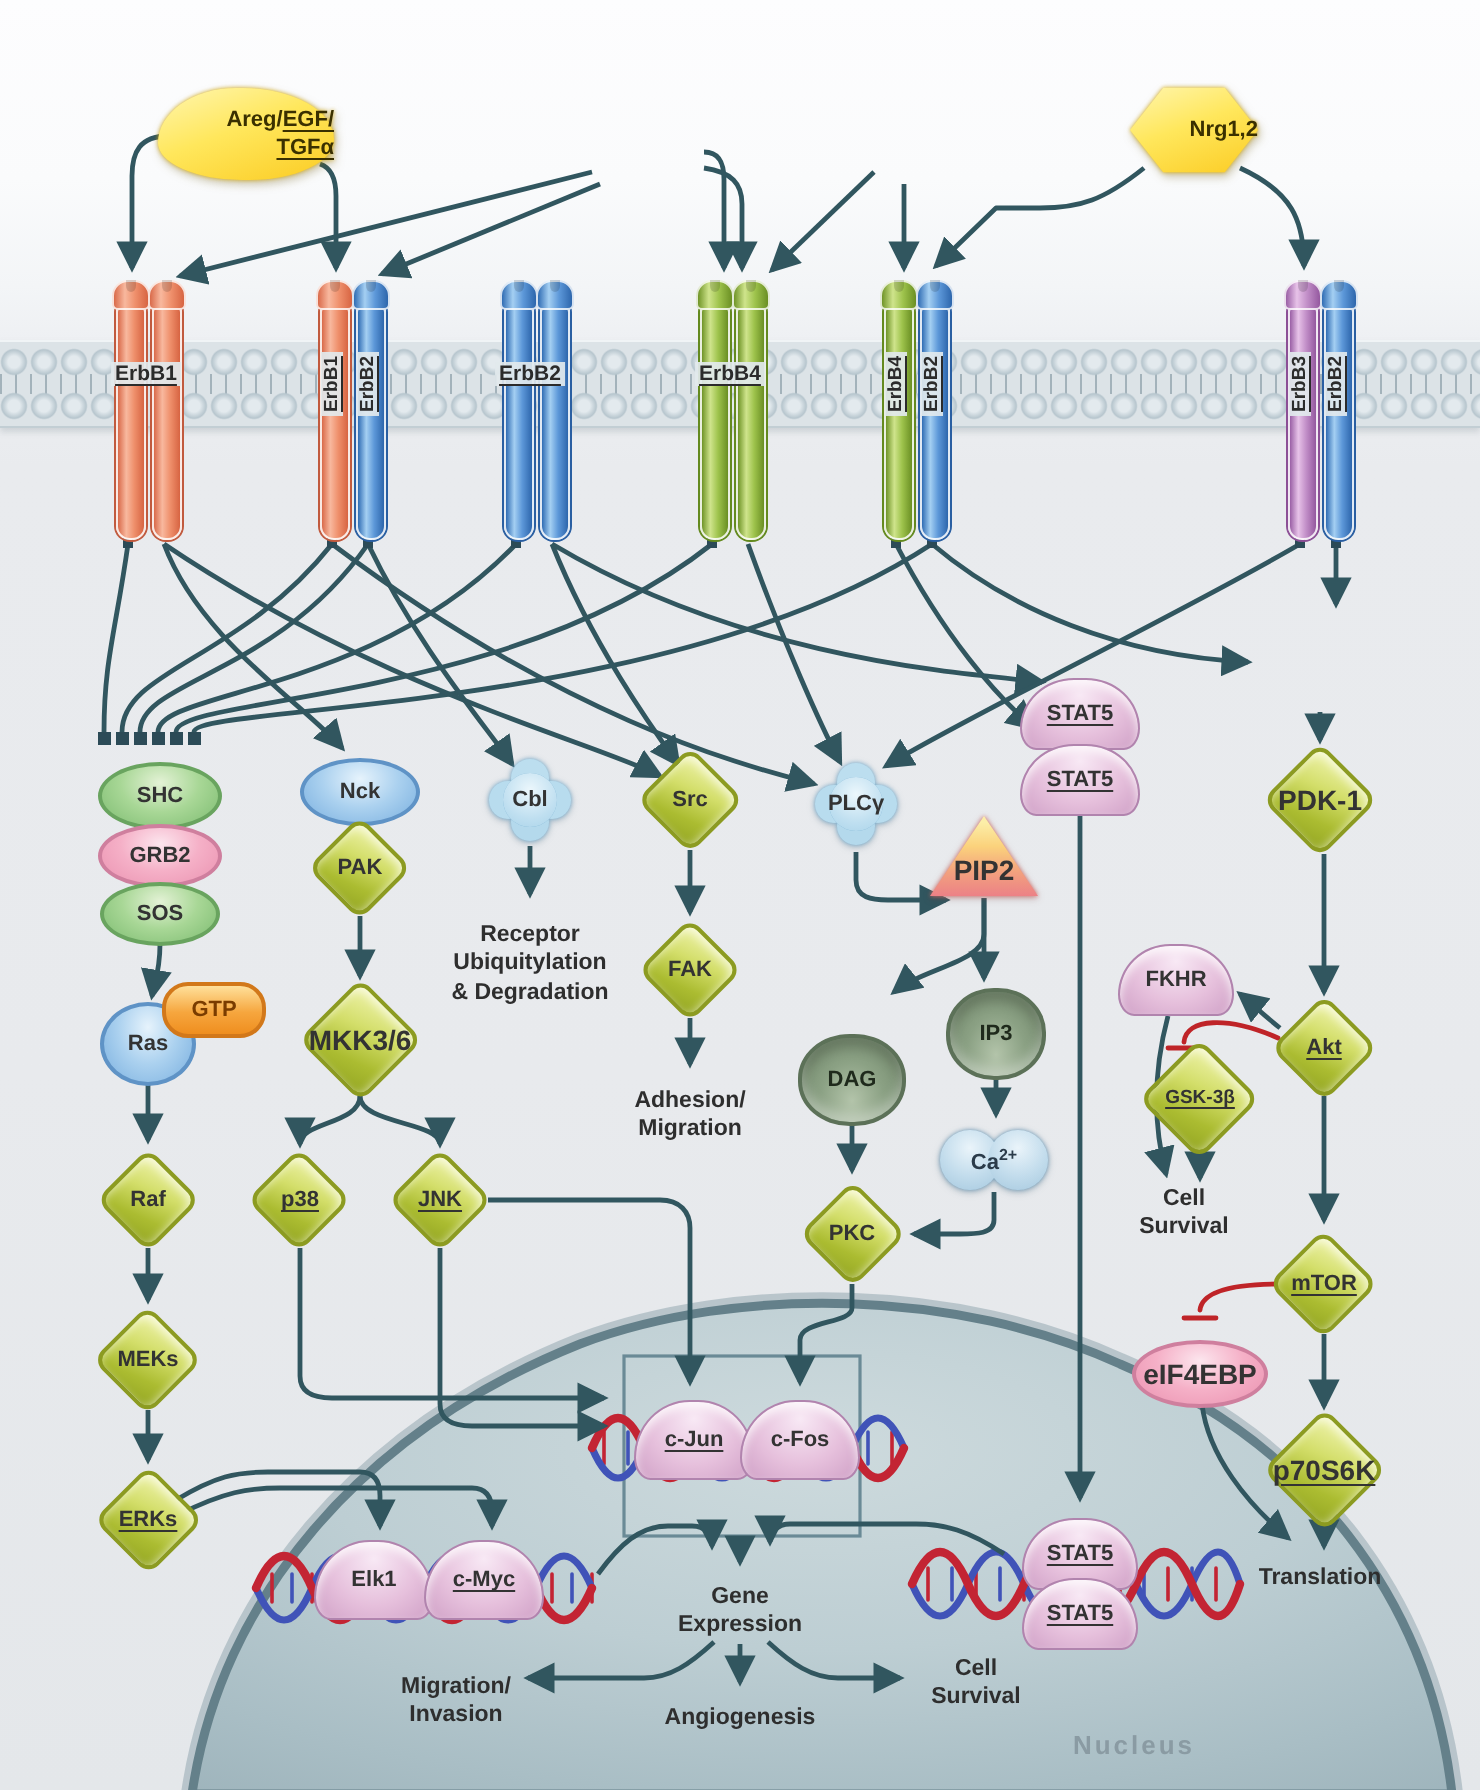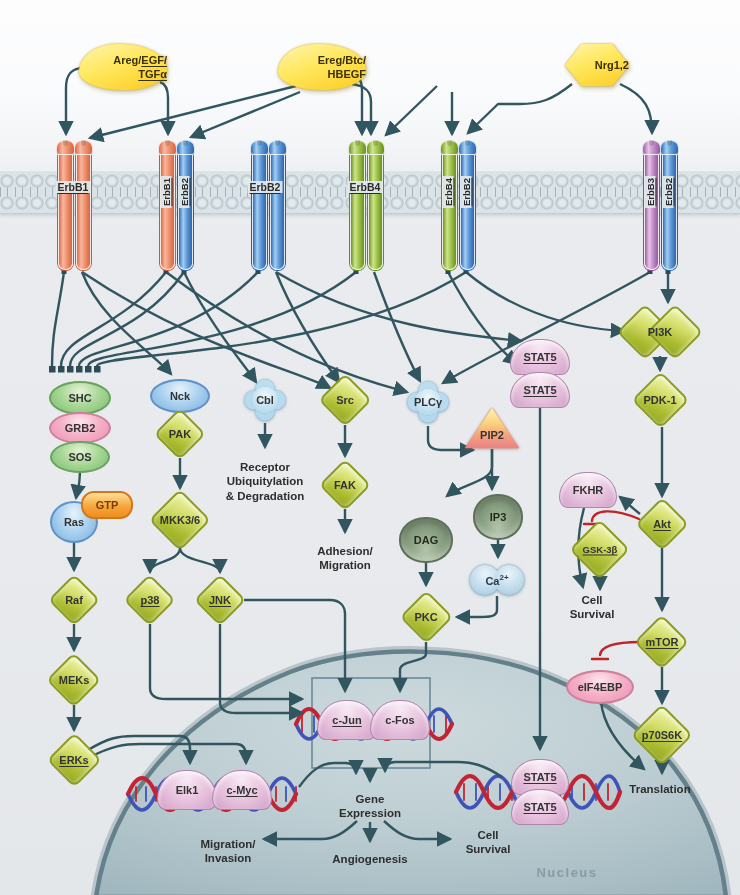--- a/index.html
+++ b/index.html
@@ -15,21 +15,21 @@
       radial-gradient(circle at 7px 11px,#e3eaee 3px,#b7c6ce 6.1px,rgba(0,0,0,0) 6.9px),
       repeating-linear-gradient(90deg,rgba(125,146,157,.6) 0 1px,rgba(0,0,0,0) 1px 7.5px);
     background-size:15px 22px,15px 22px,740px 10px;
     background-position:0 0,0 22px,0 17px;
     background-repeat:repeat-x,repeat-x,no-repeat;
     box-shadow:inset 0 1px 0 #f0f4f6,inset 0 -1px 0 #c2ced4,0 2px 3px rgba(120,135,145,.25);}
   svg.layer{position:absolute;left:0;top:0;z-index:2;}
   
   .node{position:absolute;transform:translate(-50%,-50%);display:flex;align-items:center;
     justify-content:center;text-align:center;font-weight:700;font-size:11px;color:#333;z-index:3;}
-  .f10{font-size:11px;} .f9{font-size:9.5px;}
+  .f10{font-size:14px;} .f9{font-size:9.5px;}
   .u{text-decoration:underline;text-underline-offset:2px;}
   .lab{position:relative;z-index:2;}
   
   .ell{border:2px solid;border-radius:50%;}
   .ell.g{background:radial-gradient(ellipse at 50% 28%,#e4f2d6,#a8d796 48%,#7cbb70);border-color:#69a45f;}
   .ell.p{background:radial-gradient(ellipse at 50% 28%,#fce6ee,#f5b0c7 48%,#ea92b0);border-color:#cf7f9e;}
   .ell.b{background:radial-gradient(ellipse at 50% 28%,#e6f3fc,#abd1ef 48%,#79afdf);border-color:#5f93c6;}
   .pill{border:2px solid #d2781a;border-radius:13px;
     background:linear-gradient(#ffe09a,#f6a63e 55%,#ef8e1f);color:#7a3c00;}
   
@@ -237,25 +237,20 @@
         <rect x="647.5" y="269" width="5" height="5"></rect>
       <rect x="665.5" y="269" width="5" height="5"></rect>
     </g>
   </svg>
 
   <div class="blob" style="left:123px;top:67px;width:88px;height:46px">
     <i class="bsh"></i>
     <span><i style="font-style:normal">Areg/</i><i class="u" style="font-style:normal">EGF/</i></span>
     <span class="u">TGFα</span>
   </div>
-  <div class="blob" style="left:322px;top:67px;width:88px;height:46px">
-    <i class="bsh"></i>
-    <span>Ereg/Btc/</span>
-    <span>HBEGF</span>
-  </div>
   <div class="hexn" style="left:597px;top:65px;width:64px;height:44px">
     <i class="hsh"></i>
     <span>Nrg1,2</span>
   </div>
 
   <div class="rod or" style="left:58px"></div>
   <div class="rod or" style="left:76px"></div>
   <div class="rod or" style="left:160px"></div>
   <div class="rod bl" style="left:178px"></div>
   <div class="rod bl" style="left:252px"></div>
@@ -304,25 +299,20 @@
   <div class="node clover" style="left:428px;top:402px;width:52px;height:46px">
       <span class="lobes"></span>
       <span class="lab">PLCγ</span>
     </div>
   <div class="node dome" style="left:540px;top:357px;width:58px;height:34px">
       <span class="lab u">STAT5</span>
     </div>
   <div class="node dome" style="left:540px;top:390px;width:58px;height:34px">
       <span class="lab u">STAT5</span>
     </div>
-  <div class="node" style="left:660px;top:332px;width:76px;height:50px">
-    <span class="dsh" style="width:36px;height:36px;margin-left:-15px"></span>
-    <span class="dsh" style="width:36px;height:36px;margin-left:15px"></span>
-    <span class="lab">PI3K</span>
-  </div>
   <div class="node tri" style="left:492px;top:428px;width:54px;height:40px">
       <span class="tsh"></span>
       <span class="lab f10">PIP2</span>
     </div>
 
   <div class="node ell b" style="left:74px;top:522px;width:44px;height:38px">
       <span class="lab">Ras</span>
     </div>
   <div class="node pill" style="left:107px;top:505px;width:48px;height:24px;z-index:4">
       <span class="lab">GTP</span>

